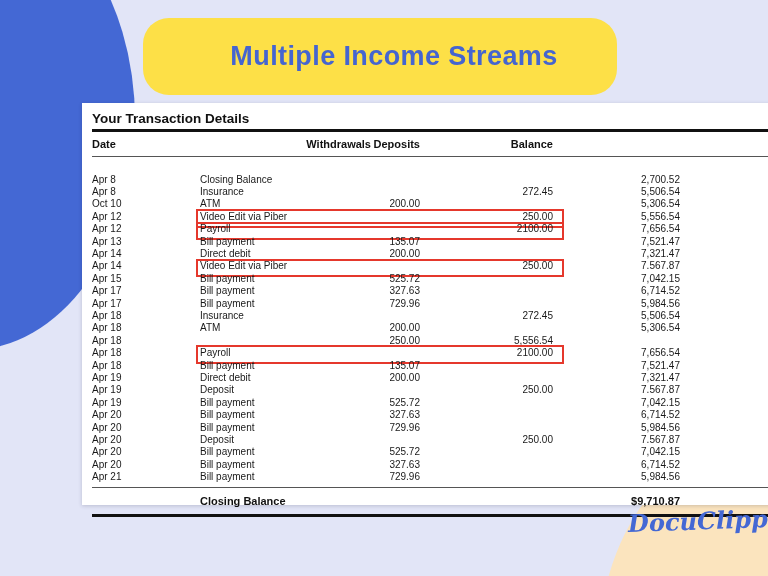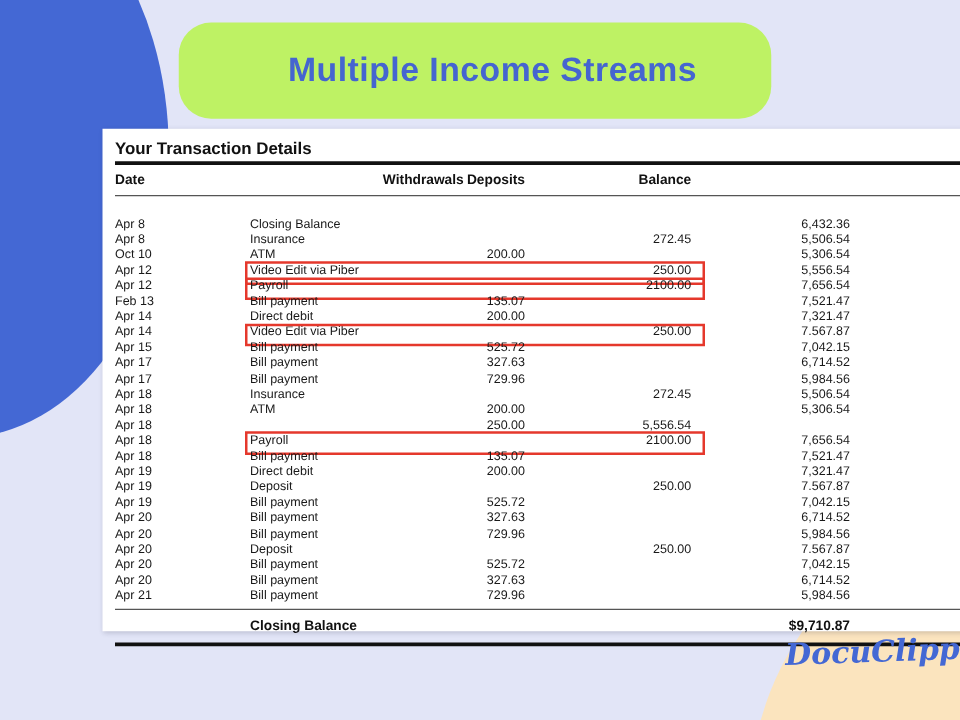--- a/index.html
+++ b/index.html
@@ -20,21 +20,21 @@
   .blob-cream-br {
     position: absolute; left: 600px; top: 415px;
     width: 420px; height: 450px; border-radius: 50%;
     background: #FBE4BE;
   }
 
   
   .banner {
     position: absolute; left: 143px; top: 18px;
     width: 474px; height: 77px; border-radius: 26px;
-    background: #bef264;
+    background: #fde047;
     display: flex; align-items: center; justify-content: center; padding-left: 28px;
   }
   .banner h1 {
     margin: 0; font-size: 27px; font-weight: bold;
     color: #4565D0; letter-spacing: 0.4px;
   }
 
   
   .card {
     position: absolute; left: 82px; top: 103px;
@@ -110,21 +110,21 @@
     <div class="c4">Balance</div>
   </div>
   <div class="rule-thin"></div>
 
   <div class="rows">
       <div class="trow">
         <div class="c0">Apr 8</div>
         <div class="c1">Closing Balance</div>
         <div class="c2"></div>
         <div class="c3"></div>
-        <div class="c4">6,432.36</div>
+        <div class="c4">2,700.52</div>
       </div>
       <div class="trow">
         <div class="c0">Apr 8</div>
         <div class="c1">Insurance</div>
         <div class="c2"></div>
         <div class="c3">272.45</div>
         <div class="c4">5,506.54</div>
       </div>
       <div class="trow">
         <div class="c0">Oct 10</div>
@@ -141,21 +141,21 @@
         <div class="c4">5,556.54</div>
       </div>
       <div class="trow boxed">
         <div class="c0">Apr 12</div>
         <div class="c1">Payroll</div>
         <div class="c2"></div>
         <div class="c3">2100.00</div>
         <div class="c4">7,656.54</div>
       </div>
       <div class="trow">
-        <div class="c0">Feb 13</div>
+        <div class="c0">Apr 13</div>
         <div class="c1">Bill payment</div>
         <div class="c2">135.07</div>
         <div class="c3"></div>
         <div class="c4">7,521.47</div>
       </div>
       <div class="trow">
         <div class="c0">Apr 14</div>
         <div class="c1">Direct debit</div>
         <div class="c2">200.00</div>
         <div class="c3"></div>

